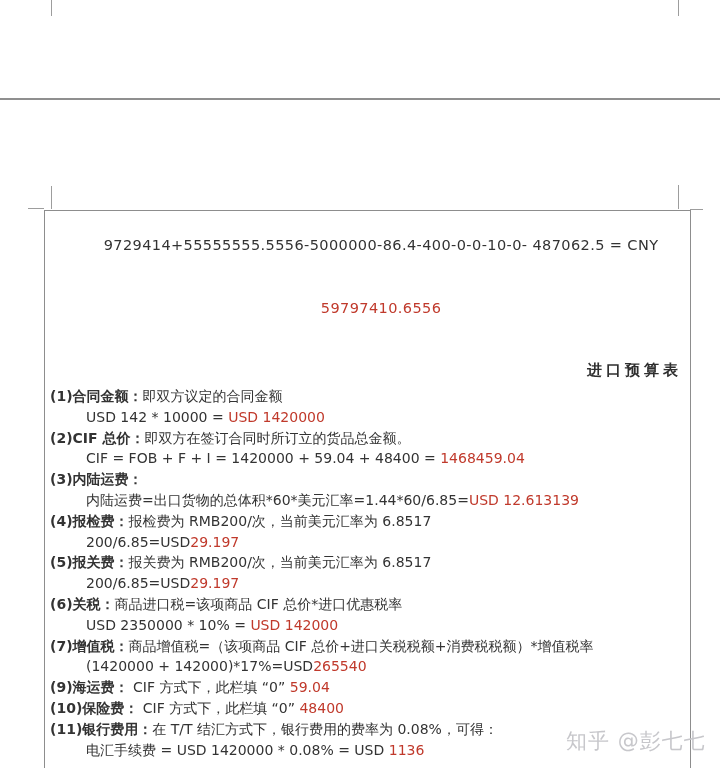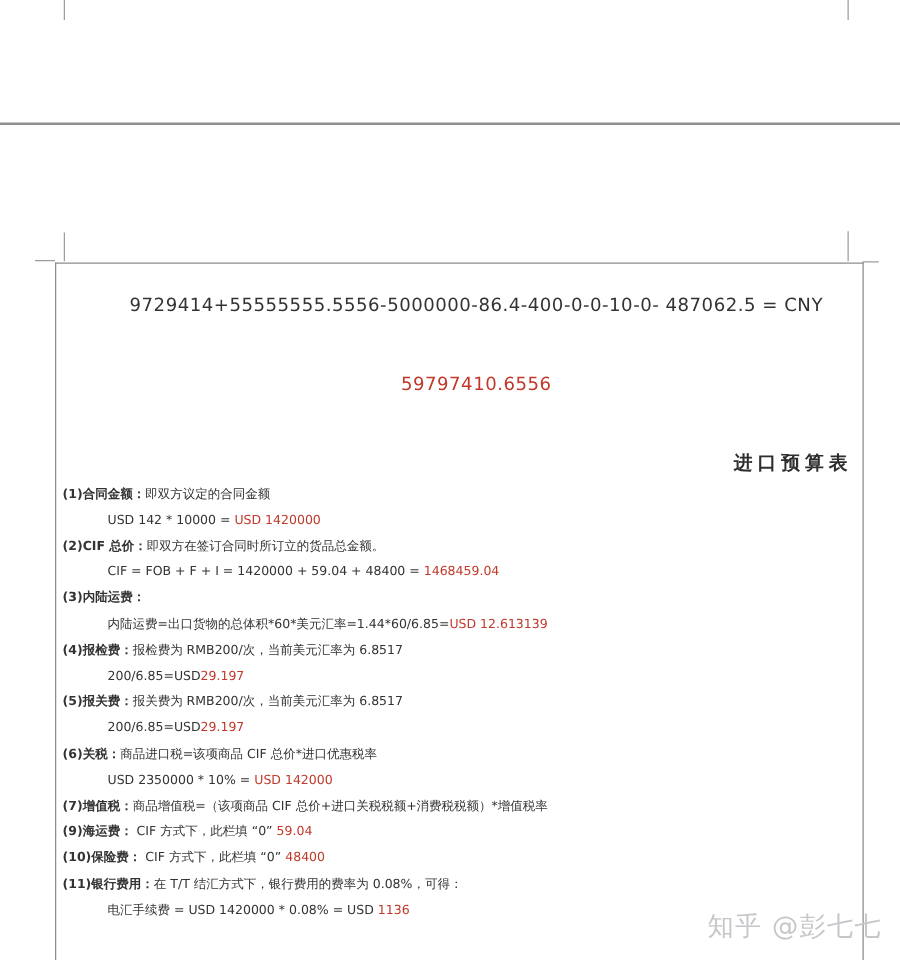--- a/index.html
+++ b/index.html
@@ -23,21 +23,21 @@
   
   .content-box {
     position:absolute; left:44px; top:210px;
     width:647px; height:558px;
     box-sizing:border-box;
     border:1px solid #8d8d8d; border-bottom:none;
     padding:3px 8px 0 5px;
   }
 
   .line {
-    font-size:10px; line-height:20.8px; color:#333333;
+    font-size:14px; line-height:20.8px; color:#333333;
     white-space:pre-wrap;
   }
   .line .num, .line .label { font-weight:bold; }
   .line.indent { padding-left:36px; }
   .red { color:#c0392b; }
   .formula { font-size:14.5px; letter-spacing:0.4px; line-height:21px;text-align:center; }
 
   .title-line {
     text-align:right; font-weight:bold; font-size:15px; color:#2e2e2e;
     letter-spacing:4px; line-height:22px;
@@ -80,20 +80,21 @@
         <div class="line indent"><span class="text">CIF = FOB + F + I = 1420000 + 59.04 + 48400 = </span><span class="red">1468459.04</span></div>
         <div class="line"><span class="num">(3)</span><span class="label">内陆运费：</span></div>
         <div class="line indent"><span class="text">内陆运费=出口货物的总体积*60*美元汇率=1.44*60/6.85=</span><span class="red">USD 12.613139</span></div>
         <div class="line"><span class="num">(4)</span><span class="label">报检费：</span><span class="text">报检费为 RMB200/次，当前美元汇率为 6.8517</span></div>
         <div class="line indent"><span class="text">200/6.85=USD</span><span class="red">29.197</span></div>
         <div class="line"><span class="num">(5)</span><span class="label">报关费：</span><span class="text">报关费为 RMB200/次，当前美元汇率为 6.8517</span></div>
         <div class="line indent"><span class="text">200/6.85=USD</span><span class="red">29.197</span></div>
         <div class="line"><span class="num">(6)</span><span class="label">关税：</span><span class="text">商品进口税=该项商品 CIF 总价*进口优惠税率</span></div>
         <div class="line indent"><span class="text">USD 2350000 * 10% = </span><span class="red">USD 142000</span></div>
         <div class="line"><span class="num">(7)</span><span class="label">增值税：</span><span class="text">商品增值税=（该项商品 CIF 总价+进口关税税额+消费税税额）*增值税率</span></div>
+        <div class="line indent"><span class="text">(1420000 + 142000)*17%=USD</span><span class="red">265540</span></div>
         <div class="line"><span class="num">(9)</span><span class="label">海运费：</span><span class="text"> CIF 方式下，此栏填 “0” </span><span class="red">59.04</span></div>
         <div class="line"><span class="num">(10)</span><span class="label">保险费：</span><span class="text"> CIF 方式下，此栏填 “0” </span><span class="red">48400</span></div>
         <div class="line"><span class="num">(11)</span><span class="label">银行费用：</span><span class="text">在 T/T 结汇方式下，银行费用的费率为 0.08%，可得：</span></div>
         <div class="line indent"><span class="text">电汇手续费 = USD 1420000 * 0.08% = USD </span><span class="red">1136</span></div>
       </div>
   </div>
 
   <div class="watermark">知乎 @彭七七</div>
 </div>
 

